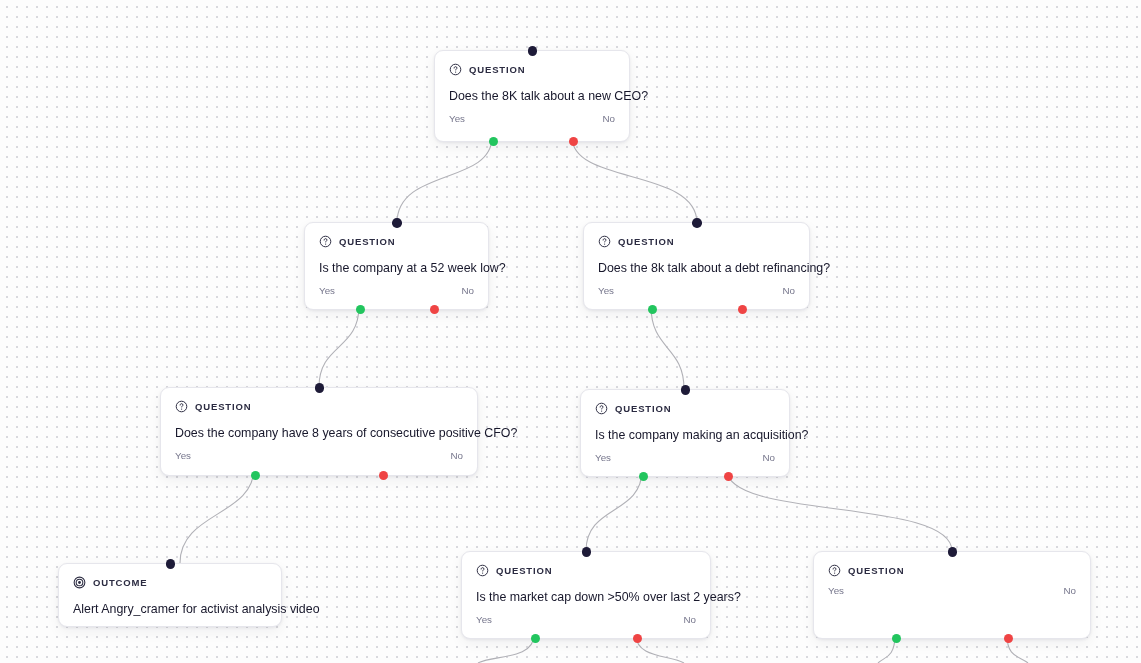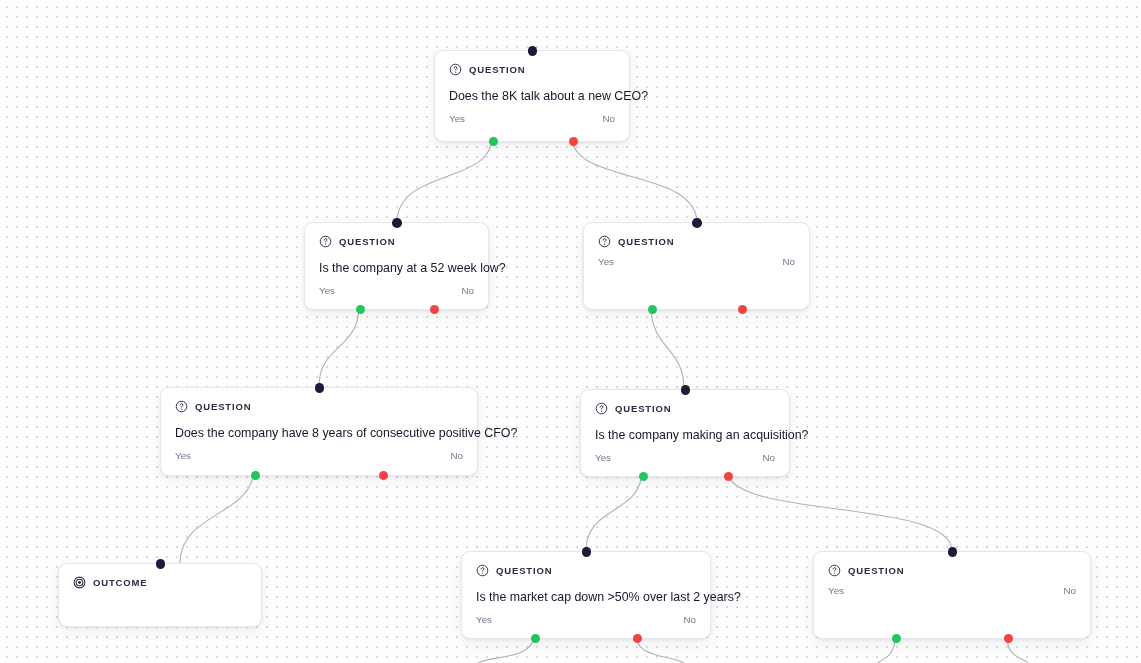--- a/index.html
+++ b/index.html
@@ -189,20 +189,21 @@
         <div class="node-head">
           <span class="node-head-icon">
             <svg viewBox="0 0 16 16" fill="none" stroke="currentColor" stroke-width="1.2">
               <circle cx="8" cy="8" r="6.5"></circle>
               <path d="M6.3 6.2c0-1 .8-1.7 1.8-1.7s1.7.7 1.7 1.6c0 1.3-1.6 1.3-1.6 2.5" stroke-linecap="round"></path>
               <circle cx="8.15" cy="11.1" r=".75" fill="currentColor" stroke="none"></circle>
             </svg>
           </span>
           <span class="node-kind">QUESTION</span>
         </div>
+        <div class="node-body">Does the 8k talk about a debt refinancing?</div>
         <div class="node-foot">
           <span class="foot-label">Yes</span>
           <span class="foot-label">No</span>
         </div>
         <span class="handle handle-target"></span>
         <span class="handle handle-yes" style="left: 63.5px;"></span>
         <span class="handle handle-no" style="left: 154.4px;"></span>
       </div>
       <div class="node" style="left: 160px; top: 387px; width: 318px; height: 89px;">
         <div class="node-head">
@@ -237,31 +238,32 @@
         </div>
         <div class="node-body">Is the company making an acquisition?</div>
         <div class="node-foot">
           <span class="foot-label">Yes</span>
           <span class="foot-label">No</span>
         </div>
         <span class="handle handle-target"></span>
         <span class="handle handle-yes" style="left: 57.5px;"></span>
         <span class="handle handle-no" style="left: 142.5px;"></span>
       </div>
-      <div class="node outcome" style="left: 58px; top: 563px; width: 204px; height: 64px;">
+      <div class="node outcome" style="left: 58px; top: 563px; width: 224px; height: 64px;">
         <div class="node-head">
           <span class="node-head-icon">
             <svg viewBox="0 0 16 16" fill="none" stroke="currentColor" stroke-width="1.3">
               <circle cx="8" cy="8" r="6.6"></circle>
               <circle cx="8" cy="8" r="4.1"></circle>
               <circle cx="8" cy="8" r="1.7" fill="currentColor" stroke="none"></circle>
             </svg>
           </span>
           <span class="node-kind">OUTCOME</span>
         </div>
+        <div class="node-body">Alert Angry_cramer for activist analysis video</div>
         <span class="handle handle-target"></span>
       </div>
       <div class="node" style="left: 461px; top: 551px; width: 250px; height: 88px;">
         <div class="node-head">
           <span class="node-head-icon">
             <svg viewBox="0 0 16 16" fill="none" stroke="currentColor" stroke-width="1.2">
               <circle cx="8" cy="8" r="6.5"></circle>
               <path d="M6.3 6.2c0-1 .8-1.7 1.8-1.7s1.7.7 1.7 1.6c0 1.3-1.6 1.3-1.6 2.5" stroke-linecap="round"></path>
               <circle cx="8.15" cy="11.1" r=".75" fill="currentColor" stroke="none"></circle>
             </svg>

